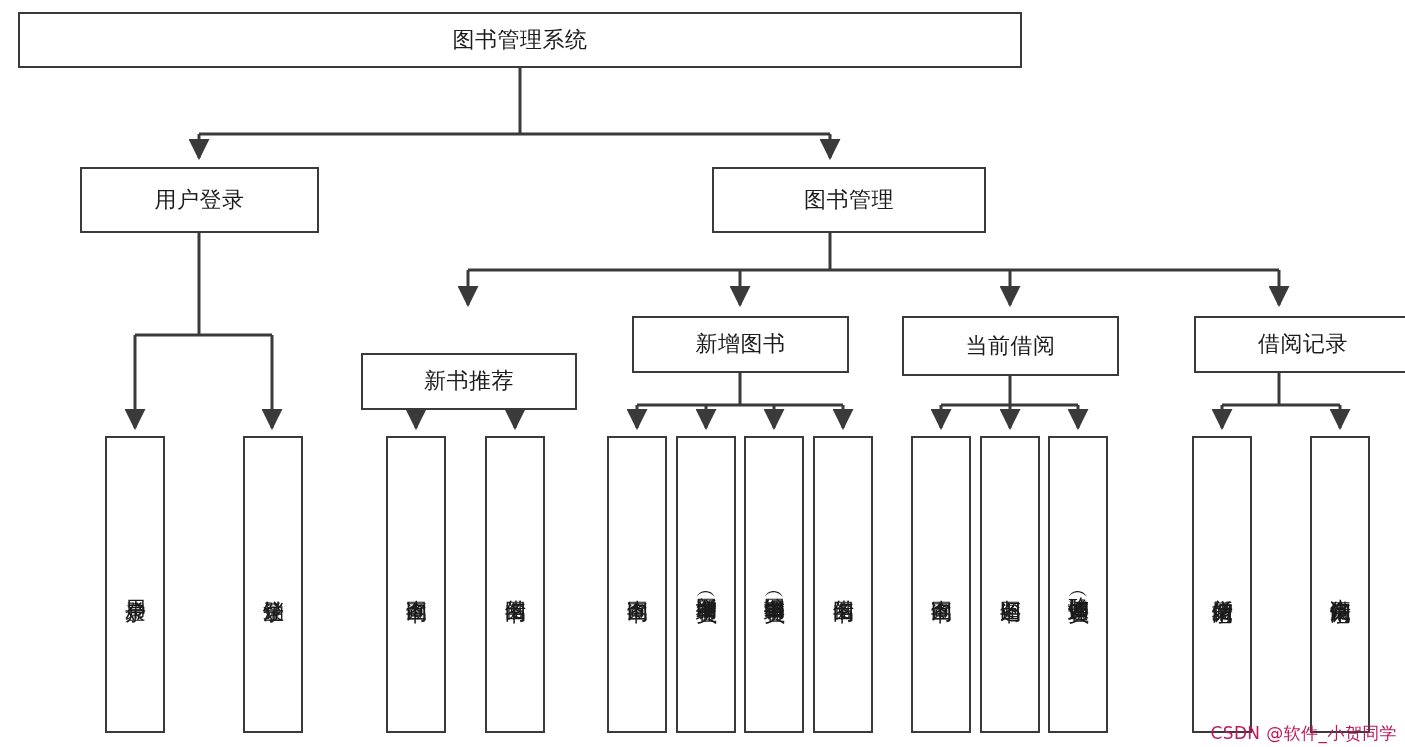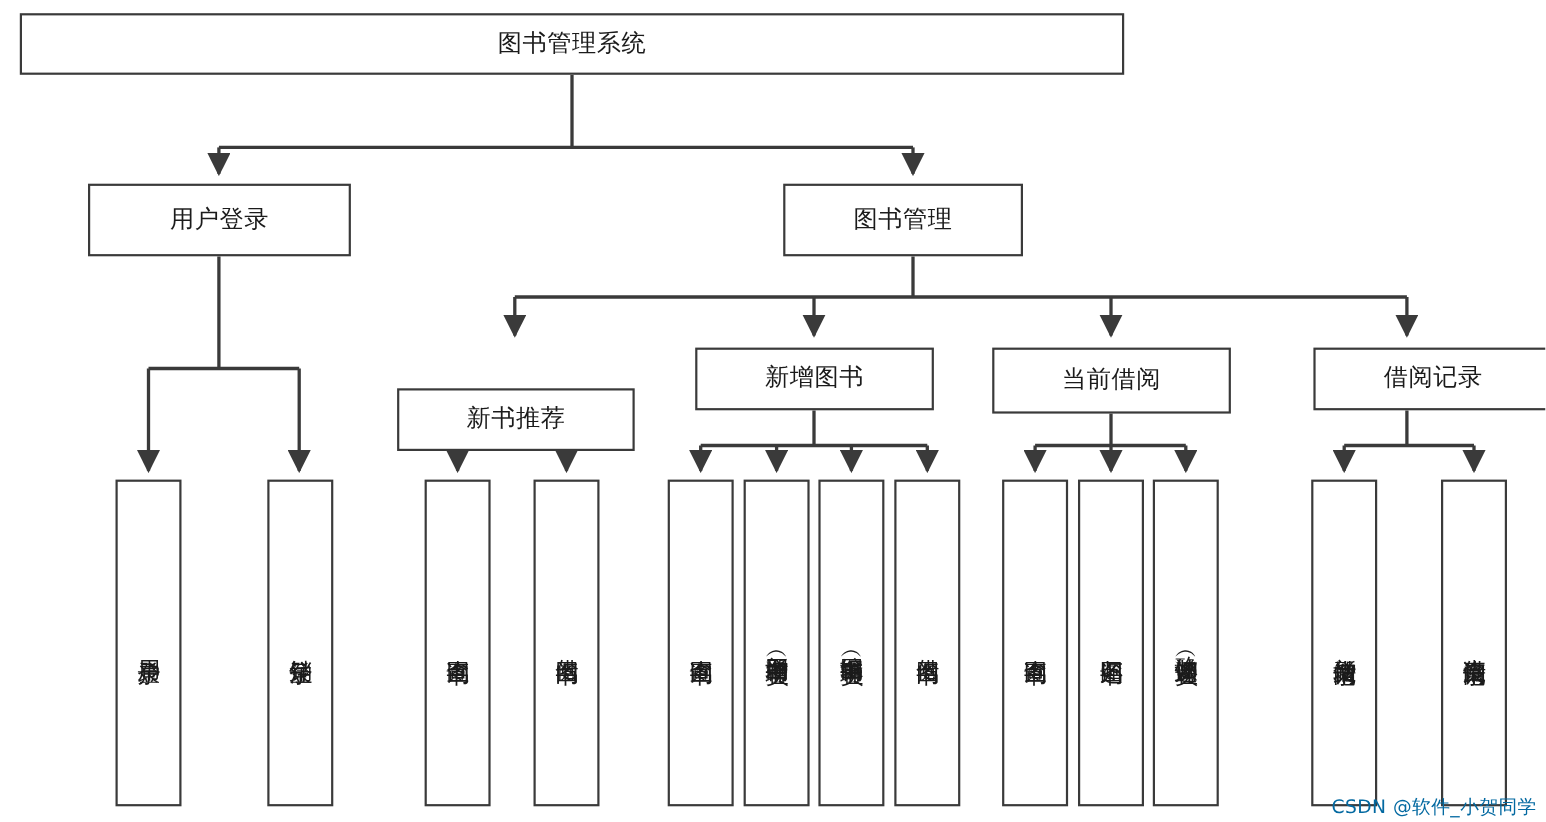--- a/index.html
+++ b/index.html
@@ -62,21 +62,21 @@
     line-height: 1.28;
     letter-spacing: 1px;
     white-space: nowrap;
     max-height: 100%;
   }
   #watermark {
     position: absolute;
     right: 8px;
     bottom: 2px;
     font-size: 17px;
-    color: #0369a1;
+    color: #be185d;
     letter-spacing: 0.4px;
     z-index: 5;
     white-space: nowrap;
     pointer-events: none;
   }
 </style>
 </head>
 <body>
 
 <div id="diagram-root">
@@ -132,21 +132,21 @@
   </svg>
 
   <div class="node horiz" style="left:18px; top:12px; width:1004px; height:56px;">
     <span class="node-label">图书管理系统</span>
   </div>
 
   <div class="node horiz" style="left:80px; top:167px; width:239px; height:66px;">
     <span class="node-label">用户登录</span>
   </div>
 
-  <div class="node horiz" style="left:712px; top:167px; width:218px; height:66px;">
+  <div class="node horiz" style="left:712px; top:167px; width:274px; height:66px;">
     <span class="node-label">图书管理</span>
   </div>
 
   <div class="node horiz" style="left:361px; top:316px; width:216px; height:57px;margin-top:37px;">
     <span class="node-label">新书推荐</span>
   </div>
 
   <div class="node horiz" style="left:632px; top:316px; width:217px; height:57px;">
     <span class="node-label">新增图书</span>
   </div>

